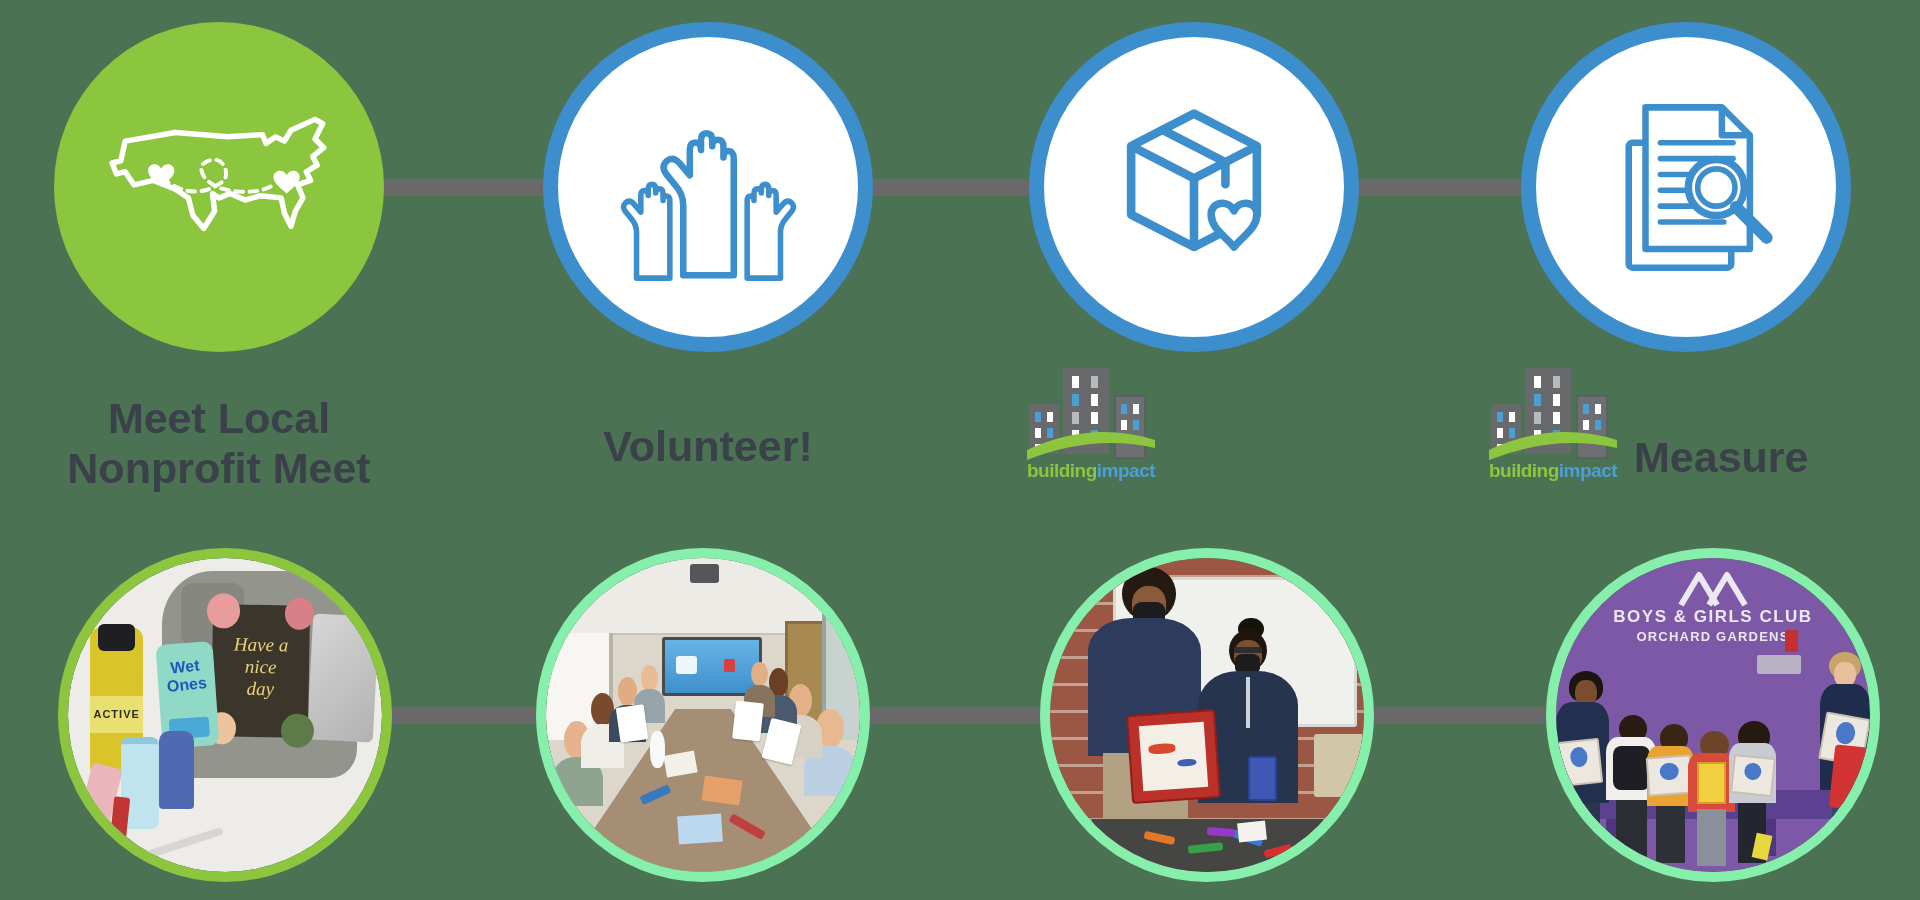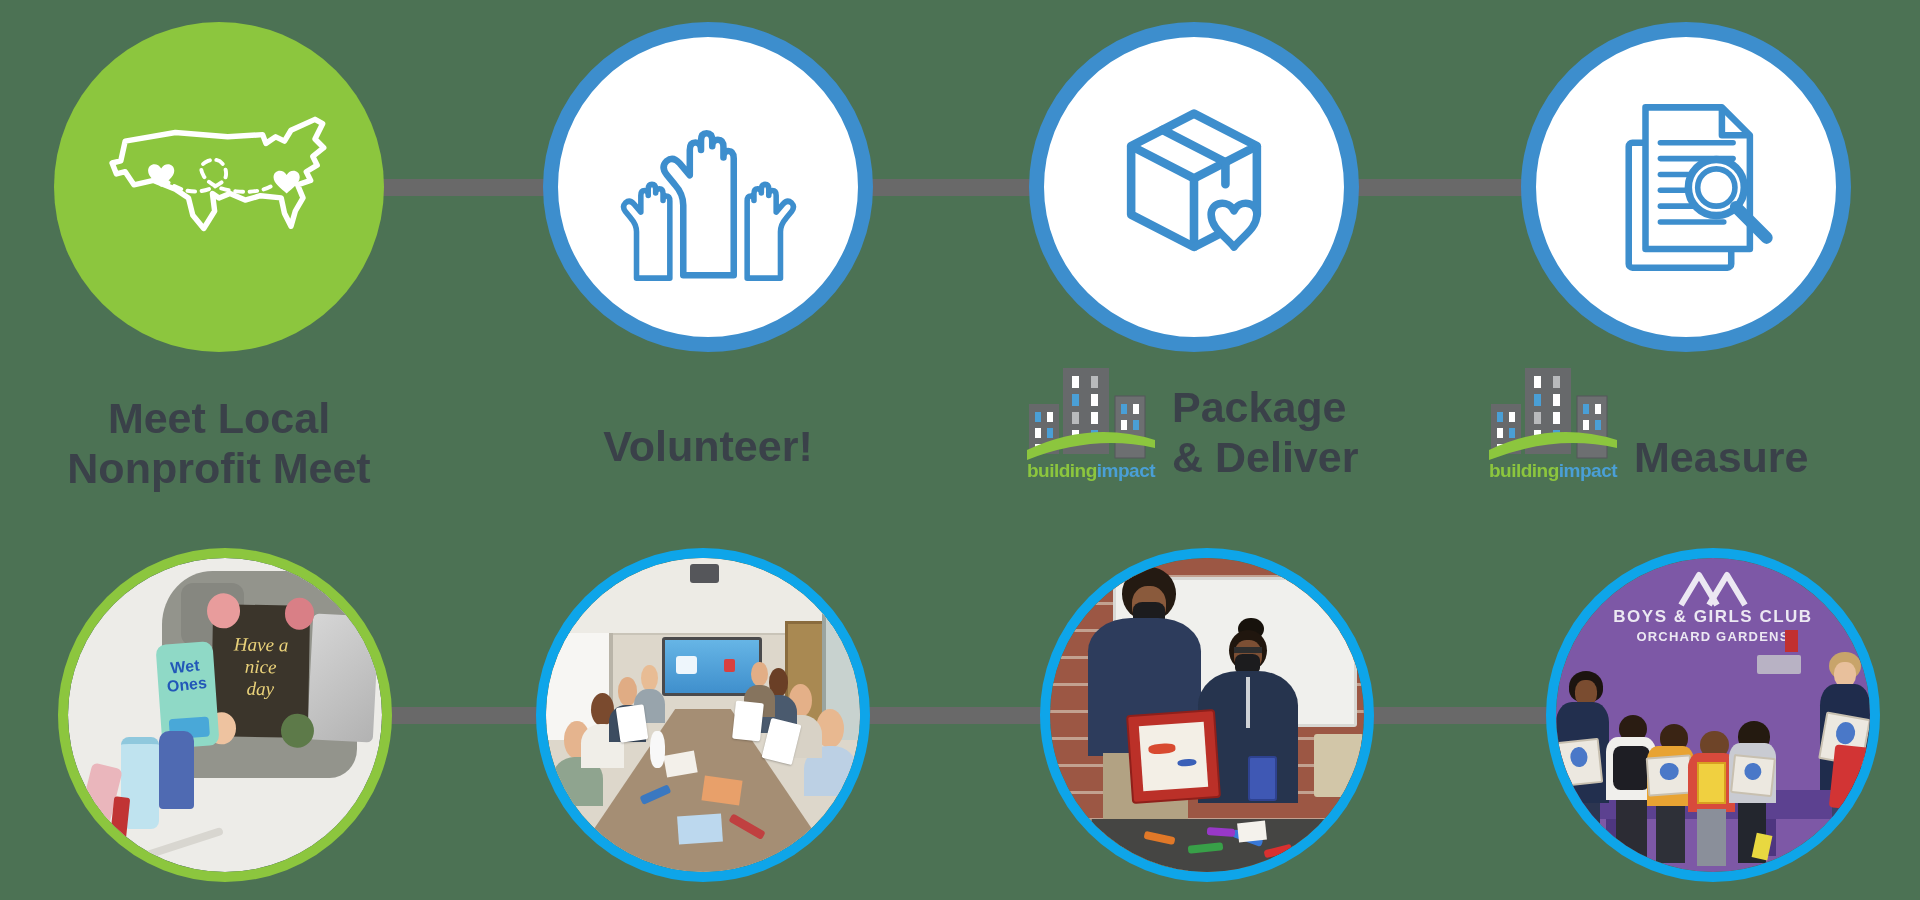--- a/index.html
+++ b/index.html
@@ -18,21 +18,21 @@
               line-height:50px;text-align:center;}
   .step-label.left{text-align:left;position:static;}
   .label-group{position:absolute;z-index:2;display:flex;align-items:flex-end;gap:16px;}
 
   .bi-logo{width:130px;display:flex;flex-direction:column;align-items:center;}
   .bi-word{font-weight:700;font-size:19px;letter-spacing:-0.5px;line-height:22px;white-space:nowrap;}
   .bi-word .w-g{color:#8cc63e;}
   .bi-word .w-b{color:#4a9fd6;}
 
   .photo-circle{position:absolute;top:548px;width:334px;height:334px;border-radius:50%;
-                box-sizing:border-box;overflow:hidden;z-index:1;border:10px solid #0ea5e9;}
+                box-sizing:border-box;overflow:hidden;z-index:1;border:10px solid #86efac;}
   .photo-circle.greenb{border-color:#8cc63e;}
   .scene{position:absolute;inset:0;border-radius:50%;overflow:hidden;}
   .sh{position:absolute;}
 
   
   .s1{background:#edece8;}
   .bp-body{left:30%;top:4%;width:62%;height:66%;background:#93948c;border-radius:26% 26% 14% 14%;}
   .bp-pocket{left:36%;top:8%;width:20%;height:20%;background:#868780;border-radius:12px;}
   .pouch{left:77%;top:18%;width:21%;height:40%;background:linear-gradient(135deg,#d6d6d6,#b2b2b2);border-radius:6px;transform:rotate(3deg);}
   .notebook{left:46%;top:15%;width:31%;height:42%;background:#3b352b;border-radius:8px;transform:rotate(1deg);}
@@ -196,24 +196,20 @@
           <rect x="64" y="68" width="7" height="12" fill="#4a9fd6"></rect>
         <rect x="88" y="34" width="30" height="62" fill="#6d6f71" stroke="#55575a" stroke-width="1"></rect>
         <rect x="94" y="42" width="6" height="10" fill="#4a9fd6"></rect>
           <rect x="106" y="42" width="6" height="10" fill="#ffffff"></rect>
         <rect x="94" y="58" width="6" height="10" fill="#ffffff"></rect>
           <rect x="106" y="58" width="6" height="10" fill="#4a9fd6"></rect>
         <path d="M0,88 Q64,58 128,78 L128,86 Q66,72 0,98 Z" fill="#8cc63e"></path>
       </svg>
       <div class="bi-word"><span class="w-g">building</span><span class="w-b">impact</span></div>
     </div>
-    <div class="step-label left">
-      <div>Package</div>
-      <div>&amp; Deliver</div>
-    </div>
   </div>
 
   <div class="label-group" style="left:1488px;top:362px">
     <div class="bi-logo">
       <svg width="128" height="98" viewBox="0 0 128 98">
         <rect x="2" y="42" width="30" height="50" fill="#67696b"></rect>
         <rect x="8" y="50" width="6" height="10" fill="#4a9fd6"></rect>
           <rect x="20" y="50" width="6" height="10" fill="#ffffff"></rect>
         <rect x="8" y="66" width="6" height="10" fill="#ffffff"></rect>
           <rect x="20" y="66" width="6" height="10" fill="#4a9fd6"></rect>
@@ -245,20 +241,24 @@
     <div class="scene s1">
       <div class="sh bp-body"></div>
       <div class="sh bp-pocket"></div>
       <div class="sh pouch"></div>
       <div class="sh notebook">
         <div class="fl" style="left:-6%;top:-8%;width:34%;height:26%;background:#e89c9c"></div>
         <div class="fl" style="right:-4%;top:-6%;width:30%;height:24%;background:#d97f86"></div>
         <div class="fl" style="left:-4%;bottom:-6%;width:30%;height:24%;background:#eec3a0"></div>
         <div class="fl" style="right:-6%;bottom:-8%;width:34%;height:26%;background:#5d7a49"></div>
         <div class="nb-txt">Have a nice day</div>
+      </div>
+      <div class="sh bottle">
+        <div class="bottle-cap"></div>
+        <div class="bottle-label">ACTIVE</div>
       </div>
       <div class="sh wipes">
         <span class="wipes-txt">Wet Ones</span>
         <div class="wipes-sticker"></div>
       </div>
       <div class="sh deo"></div>
       <div class="sh shampoo"></div>
       <div class="sh tube"></div>
       <div class="sh balm"></div>
       <div class="sh pen"></div>

